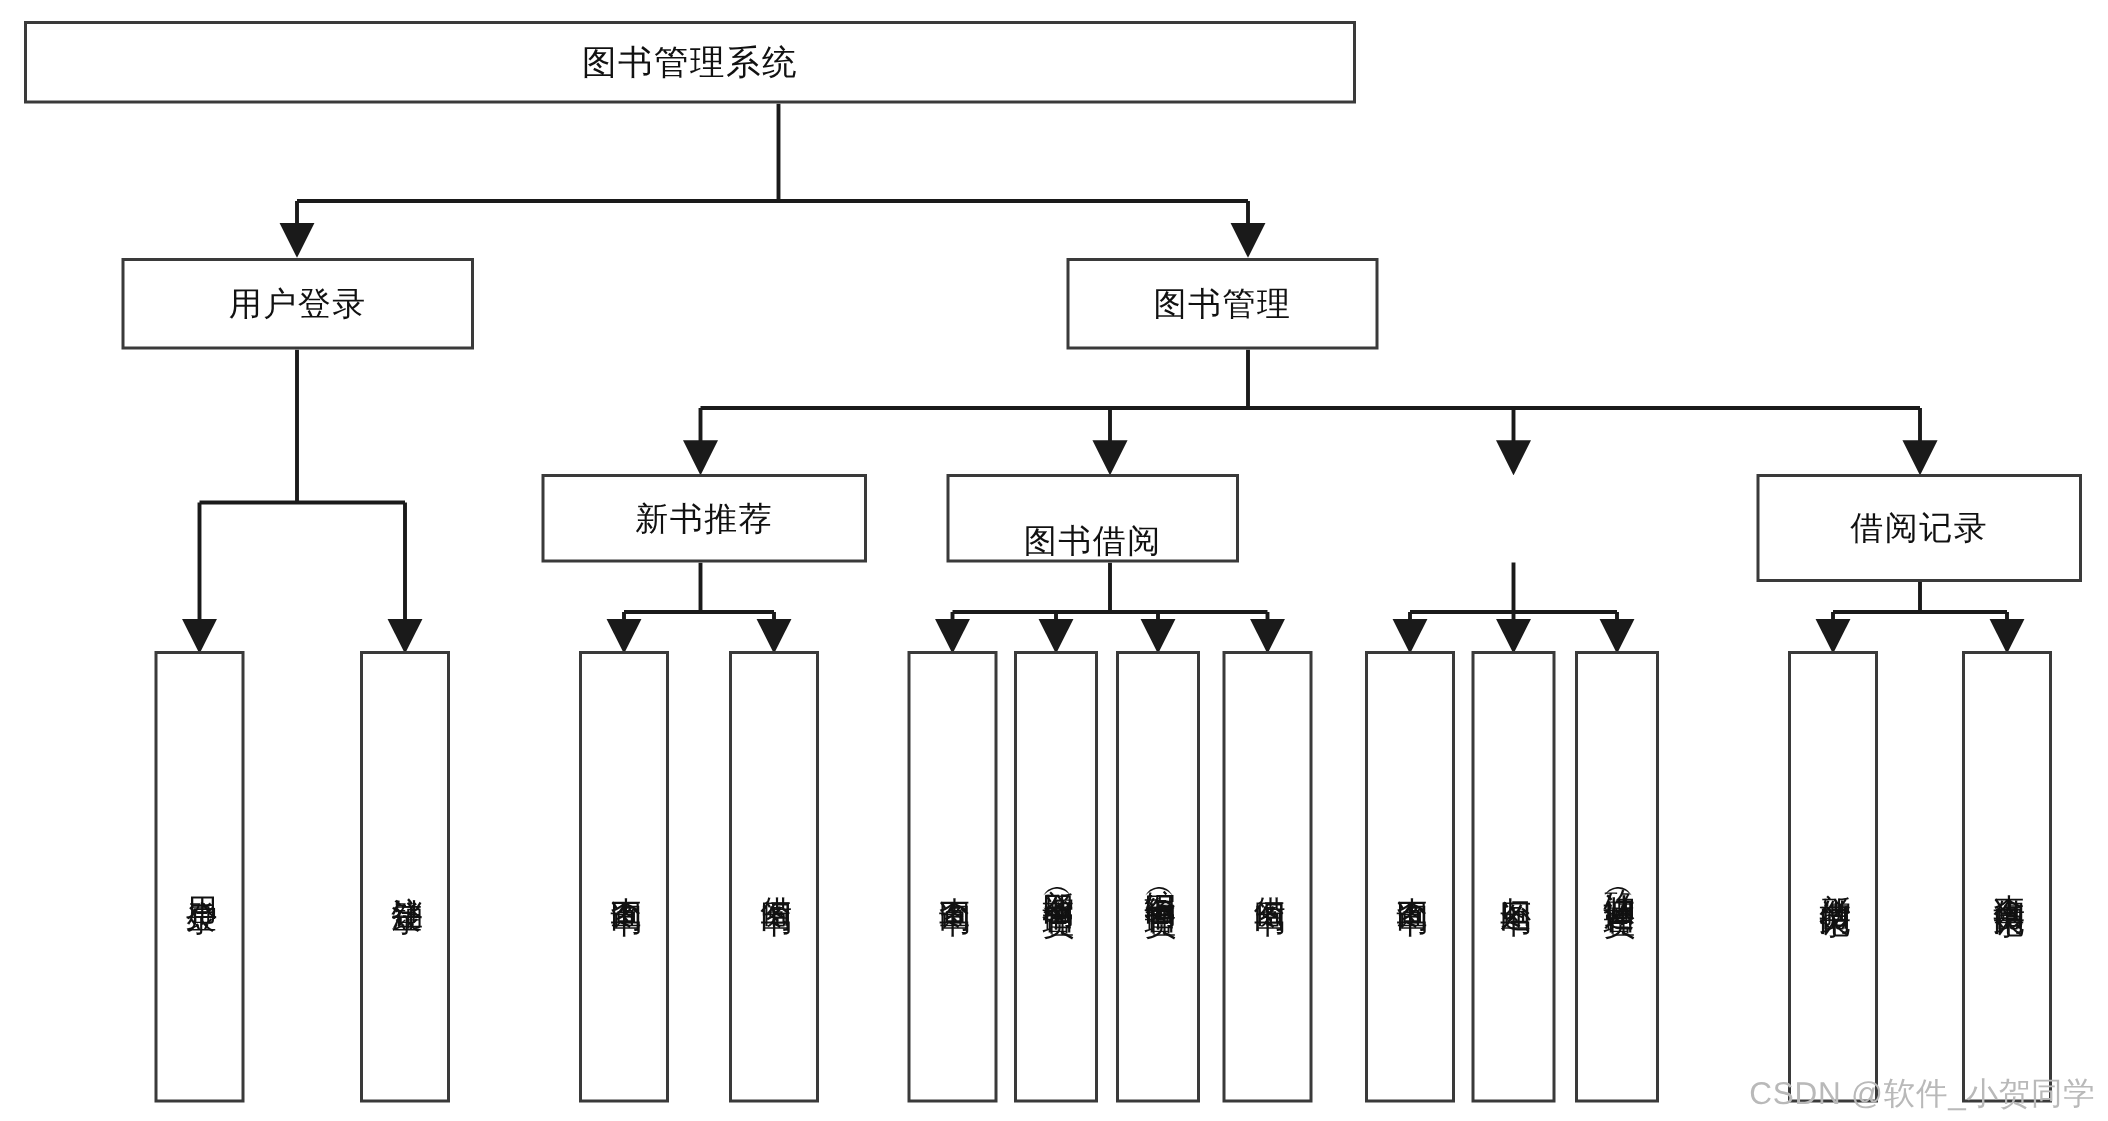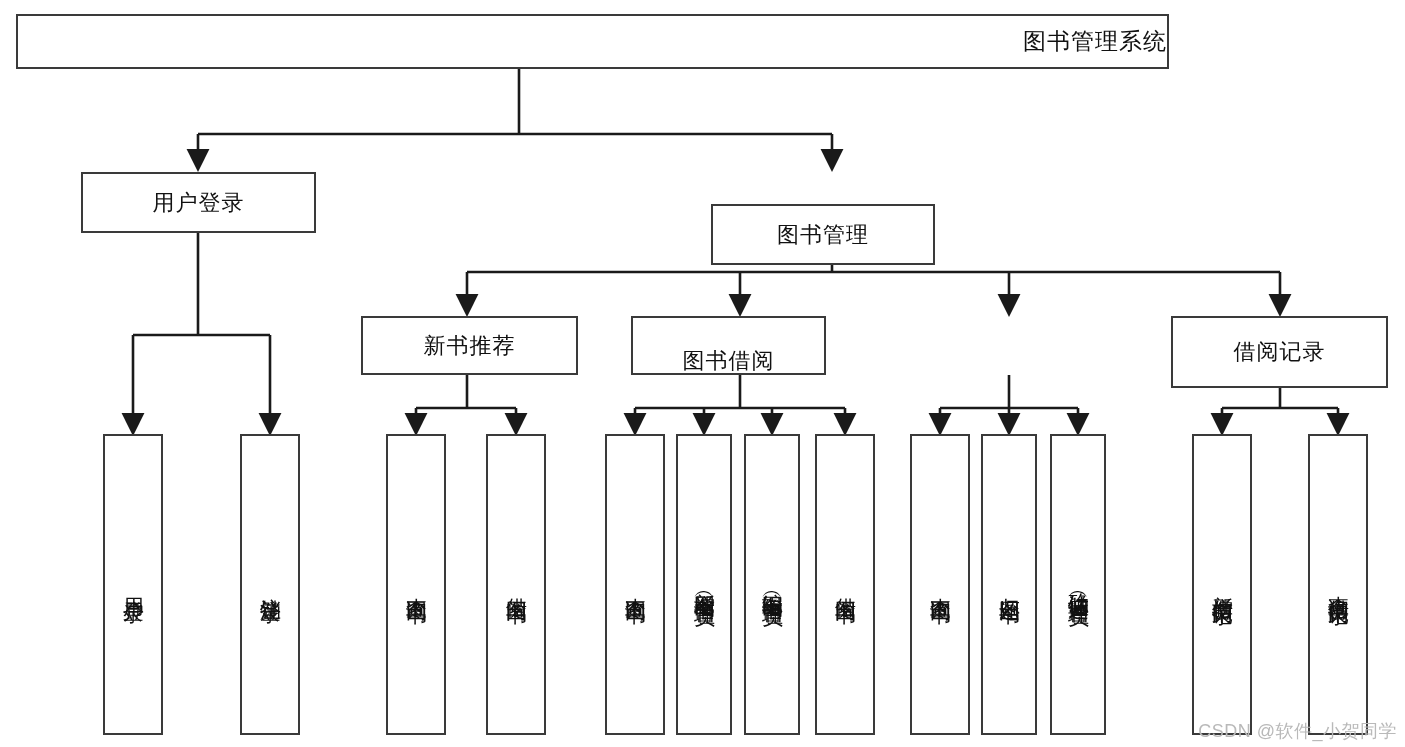--- a/index.html
+++ b/index.html
@@ -54,21 +54,21 @@
     line-height:1.28;
     letter-spacing:2px;
     white-space:normal;
     max-height:100%;
     text-align:center;
   }
   #watermark{
     position:absolute;
     right:8px;
     bottom:4px;
-    font-size:18px;
+    font-size:21px;
     color:#b9b9b9;
     z-index:5;
     white-space:nowrap;
     letter-spacing:0.5px;
     margin-left:16px;
   }
 </style>
 </head>
 <body>
 
@@ -119,29 +119,29 @@
       <path d="M 1009 408 L 1009 432" marker-end="url(#arrow)"></path>
       <path d="M 1078 408 L 1078 432" marker-end="url(#arrow)"></path>
 
       <path d="M 1280 375 L 1280 408"></path>
       <path d="M 1222 408 L 1338 408"></path>
       <path d="M 1222 408 L 1222 432" marker-end="url(#arrow)"></path>
       <path d="M 1338 408 L 1338 432" marker-end="url(#arrow)"></path>
     </g>
   </svg>
 
-  <div class="node root" style="left:16px; top:14px; width:1153px; height:55px;justify-content:flex-end;">
+  <div class="node root" style="left:16px; top:14px; width:888px; height:55px;">
     <span class="label">图书管理系统</span>
   </div>
 
   <div class="node lvl2" style="left:81px; top:172px; width:235px; height:61px;">
     <span class="label">用户登录</span>
   </div>
 
-  <div class="node lvl2" style="left:711px; top:172px; width:224px; height:61px;margin-top:32px;">
+  <div class="node lvl2" style="left:711px; top:172px; width:208px; height:61px;">
     <span class="label">图书管理</span>
   </div>
 
   <div class="node lvl3" style="left:361px; top:316px; width:217px; height:59px;align-items:center;">
     <span class="label">新书推荐</span>
   </div>
 
   <div class="node lvl3" style="left:631px; top:316px; width:195px; height:59px;align-items:flex-end;">
     <span class="label">图书借阅</span>
   </div>

